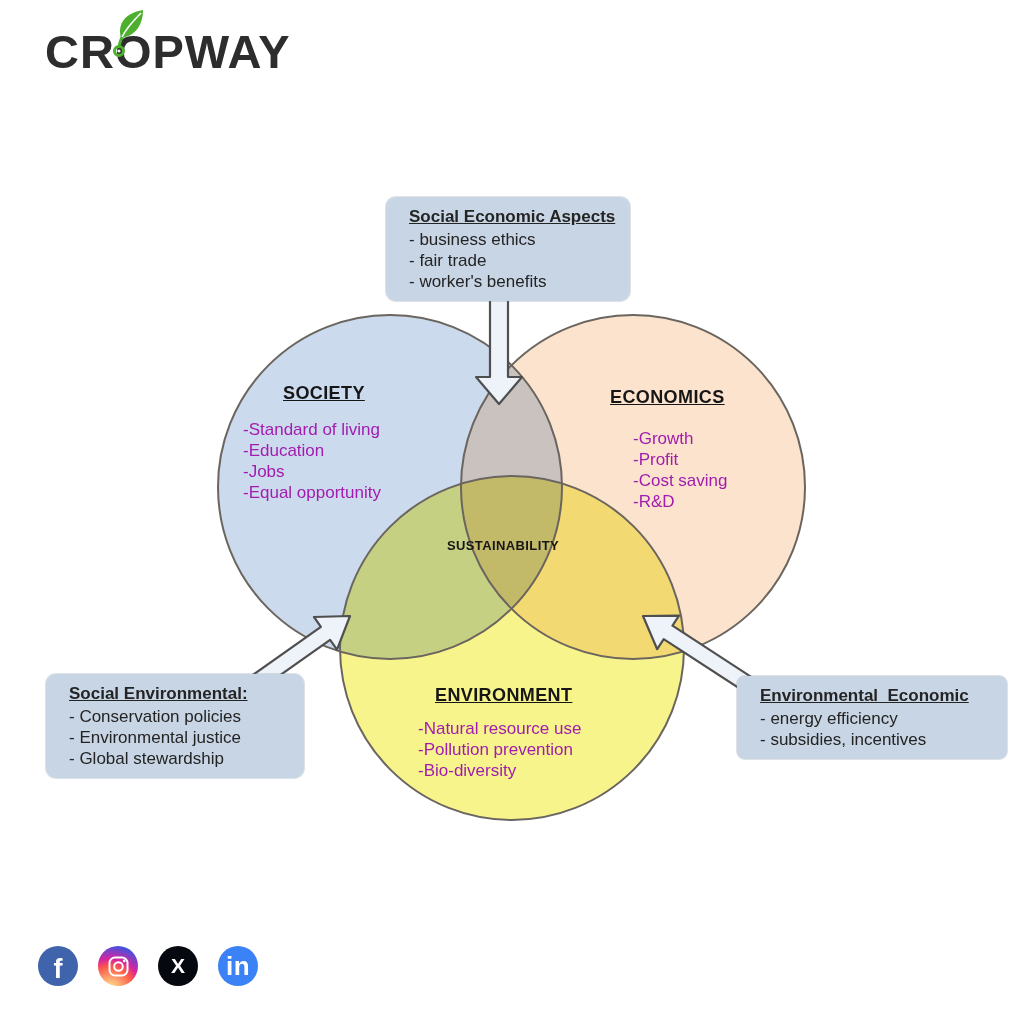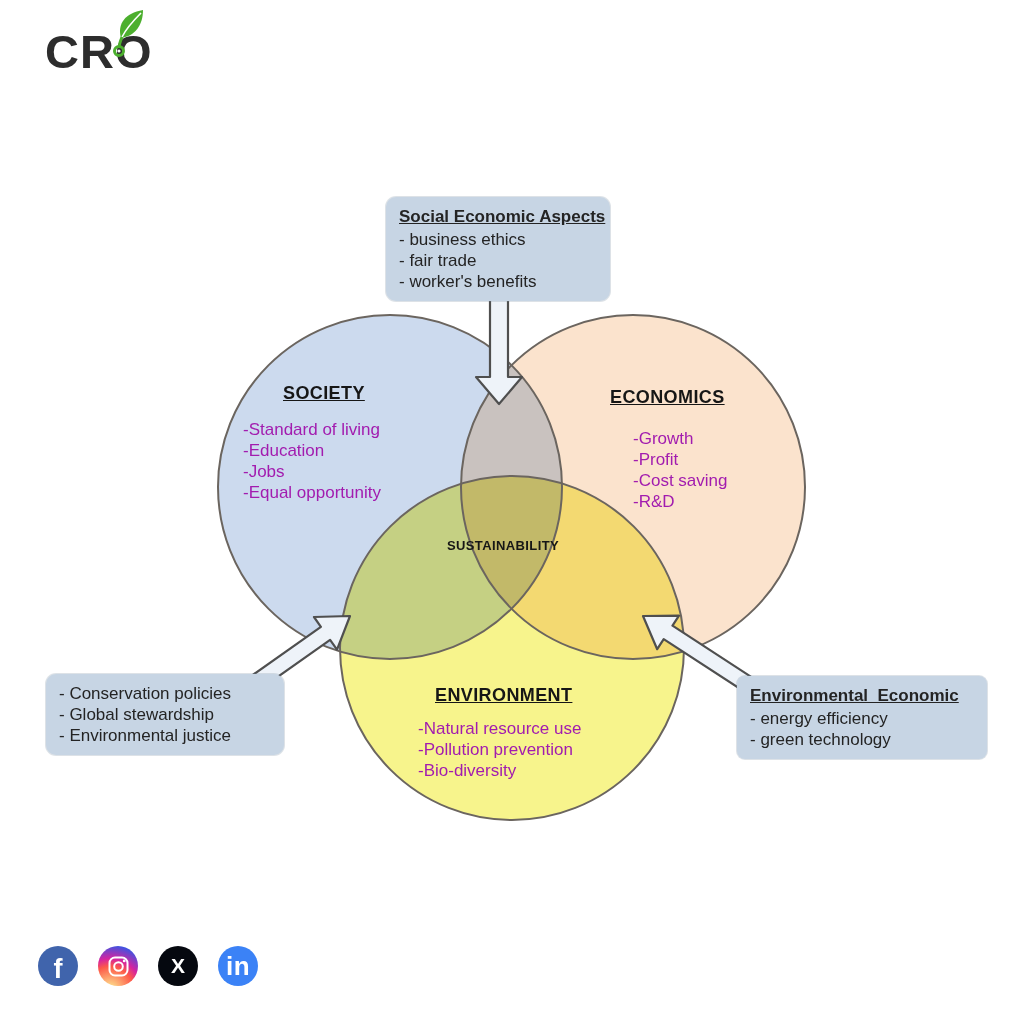--- a/index.html
+++ b/index.html
@@ -15,21 +15,21 @@
   
   .venn{position:absolute;left:0;top:0;}
   .blend{isolation:isolate;}
   .blend circle{mix-blend-mode:multiply;}
   
   .circle-title{position:absolute;font-weight:bold;font-size:18px;color:#161616;letter-spacing:.4px;text-decoration:underline;}
   .circle-list{position:absolute;font-size:17px;line-height:21px;color:#a21caf;}
   .center-label{position:absolute;left:418px;top:538px;width:170px;text-align:center;
                 font-weight:bold;font-size:13px;letter-spacing:.4px;color:#161616;}
   
-  .callout{position:absolute;background:#c7d5e4;border-radius:10px;padding:9px 13px;
+  .callout{position:absolute;background:#c7d5e4;border-radius:10px;padding:9px 23px;
            font-size:17px;line-height:21px;color:#242424;box-shadow:0 0 0 1px rgba(120,140,160,.25);}
   .callout-title{font-weight:bold;text-decoration:underline;white-space:pre;margin-bottom:2px;}
   .co-top{left:386px;top:197px;width:198px;}
   .co-left{left:46px;top:674px;width:212px;}
   .co-right{left:737px;top:676px;width:224px;border-radius:8px;}
   
   .social{position:absolute;left:38px;top:946px;display:flex;gap:20px;align-items:center;}
   .sicon{width:40px;height:40px;border-radius:50%;display:flex;align-items:center;justify-content:center;
          color:#fff;font-weight:bold;overflow:hidden;cursor:pointer;}
   .fb{background:#4064ac;font-size:27px;padding-top:6px;box-sizing:border-box;}
@@ -42,20 +42,21 @@
 
 <div class="logo">
   <span>CR</span>
     <span class="logo-o"><span>O</span><svg class="logo-leaf" width="46" height="52" viewBox="0 0 46 52">
       <path d="M34 2 C 16 5, 8 16, 12 30 C 26 28, 34 17, 34 2 Z" fill="#4caf2e"></path>
       <path d="M32 5 C 24 13, 17 21, 13 29" stroke="#ffffff" stroke-width="1.6" fill="none"></path>
       <path d="M13 29 C 11 34, 10 37, 10 40" stroke="#4caf2e" stroke-width="3" fill="none"></path>
       <circle cx="10" cy="43" r="4.5" fill="none" stroke="#4caf2e" stroke-width="3"></circle>
       <circle cx="10" cy="43" r="1.6" fill="#ffffff"></circle>
     </svg></span>
+    <span>PWAY</span>
 </div>
 
 <svg class="venn" width="1024" height="1024" viewBox="0 0 1024 1024">
   <g class="blend">
     <circle cx="390" cy="487" r="172" fill="#ccdaee"></circle>
     <circle cx="633" cy="487" r="172" fill="#fbe3cd"></circle>
     <circle cx="512" cy="648" r="172" fill="#f7f48c"></circle>
   </g>
   <g fill="none" stroke="#6b655f" stroke-width="2">
     <circle cx="390" cy="487" r="172"></circle>
@@ -95,29 +96,30 @@
 <div class="center-label">SUSTAINABILITY</div>
 
 <div class="callout co-top">
   <div class="callout-title">Social Economic Aspects</div>
   <div>- business ethics</div>
   <div>- fair trade</div>
   <div>- worker's benefits</div>
 </div>
 
 <div class="callout co-left">
+  <div class="callout-title">Social Environmental:</div>
   <div>- Conservation policies</div>
+  <div>- Environmental justice</div>
   <div>- Global stewardship</div>
-  <div>- Environmental justice</div>
 </div>
 
 <div class="callout co-right">
   <div class="callout-title">Environmental  Economic</div>
   <div>- energy efficiency</div>
-  <div>- green technology</div>
+  <div>- subsidies, incentives</div>
 </div>
 
 <div class="social">
   <div class="sicon fb">
     <span>f</span>
   </div>
   <div class="sicon ig">
     <svg width="21" height="21" viewBox="0 0 21 21">
       <rect x="1.5" y="1.5" width="18" height="18" rx="5.5" fill="none" stroke="#fff" stroke-width="2"></rect>
       <circle cx="10.5" cy="10.5" r="4.3" fill="none" stroke="#fff" stroke-width="2"></circle>

